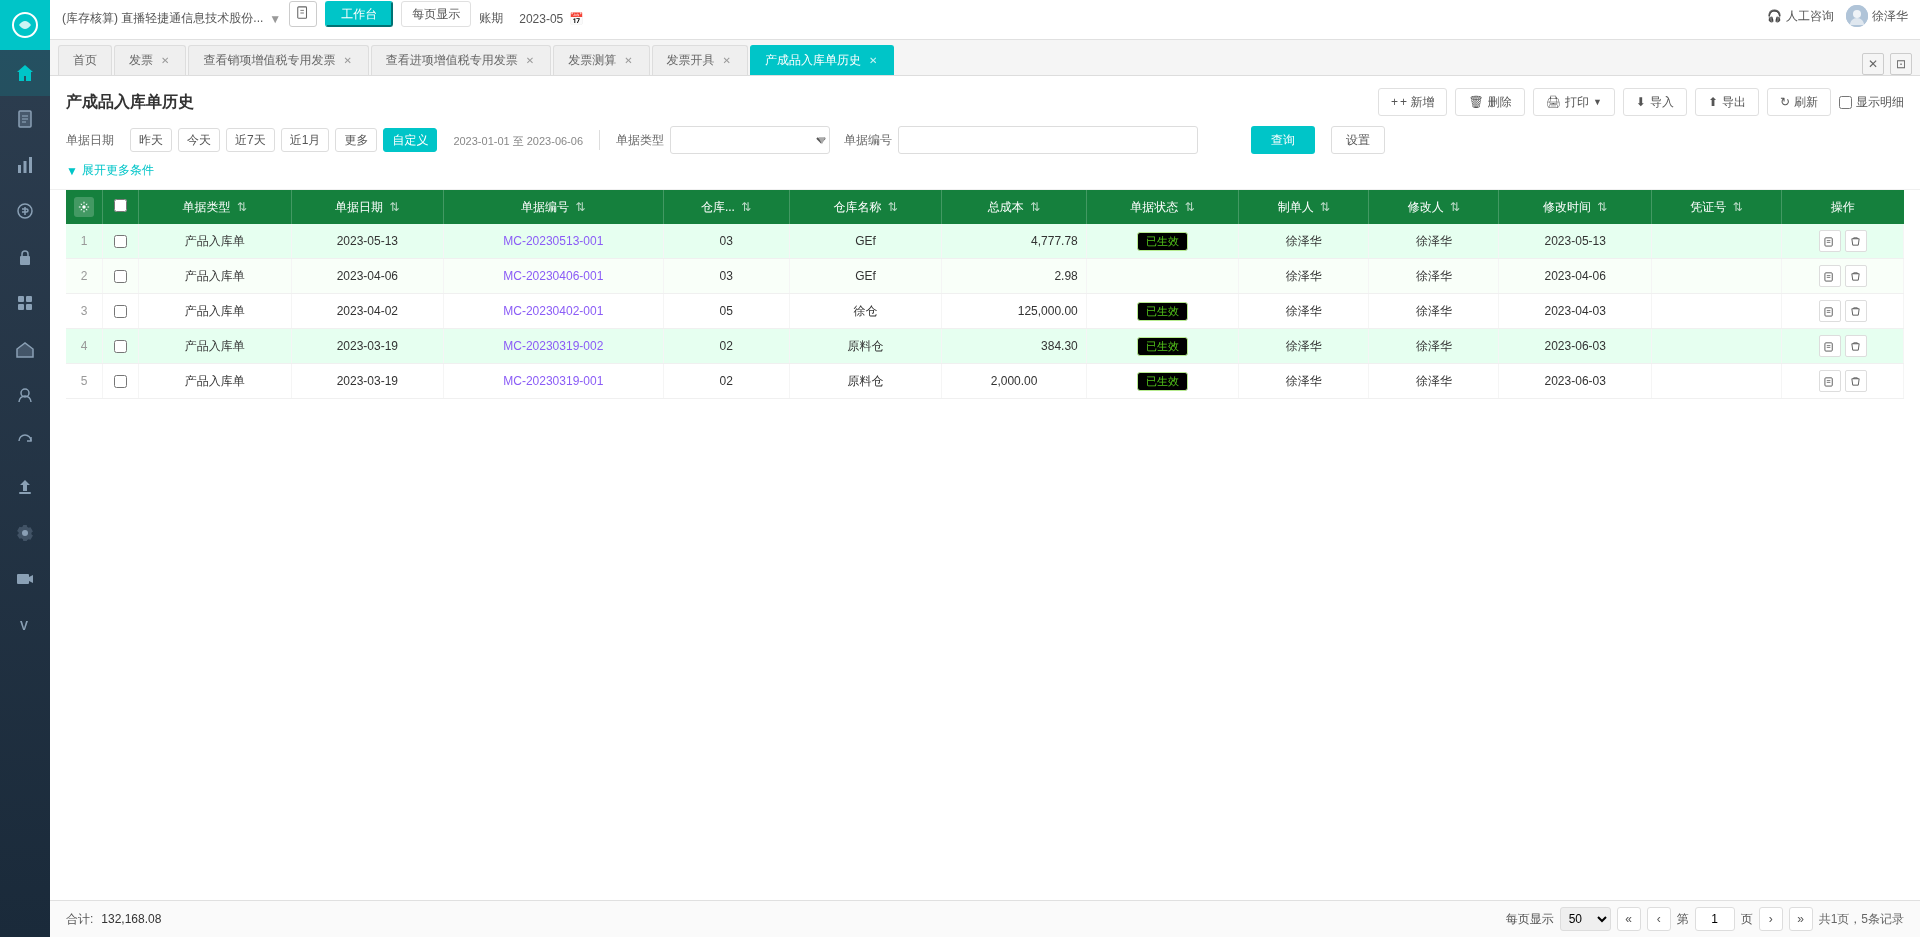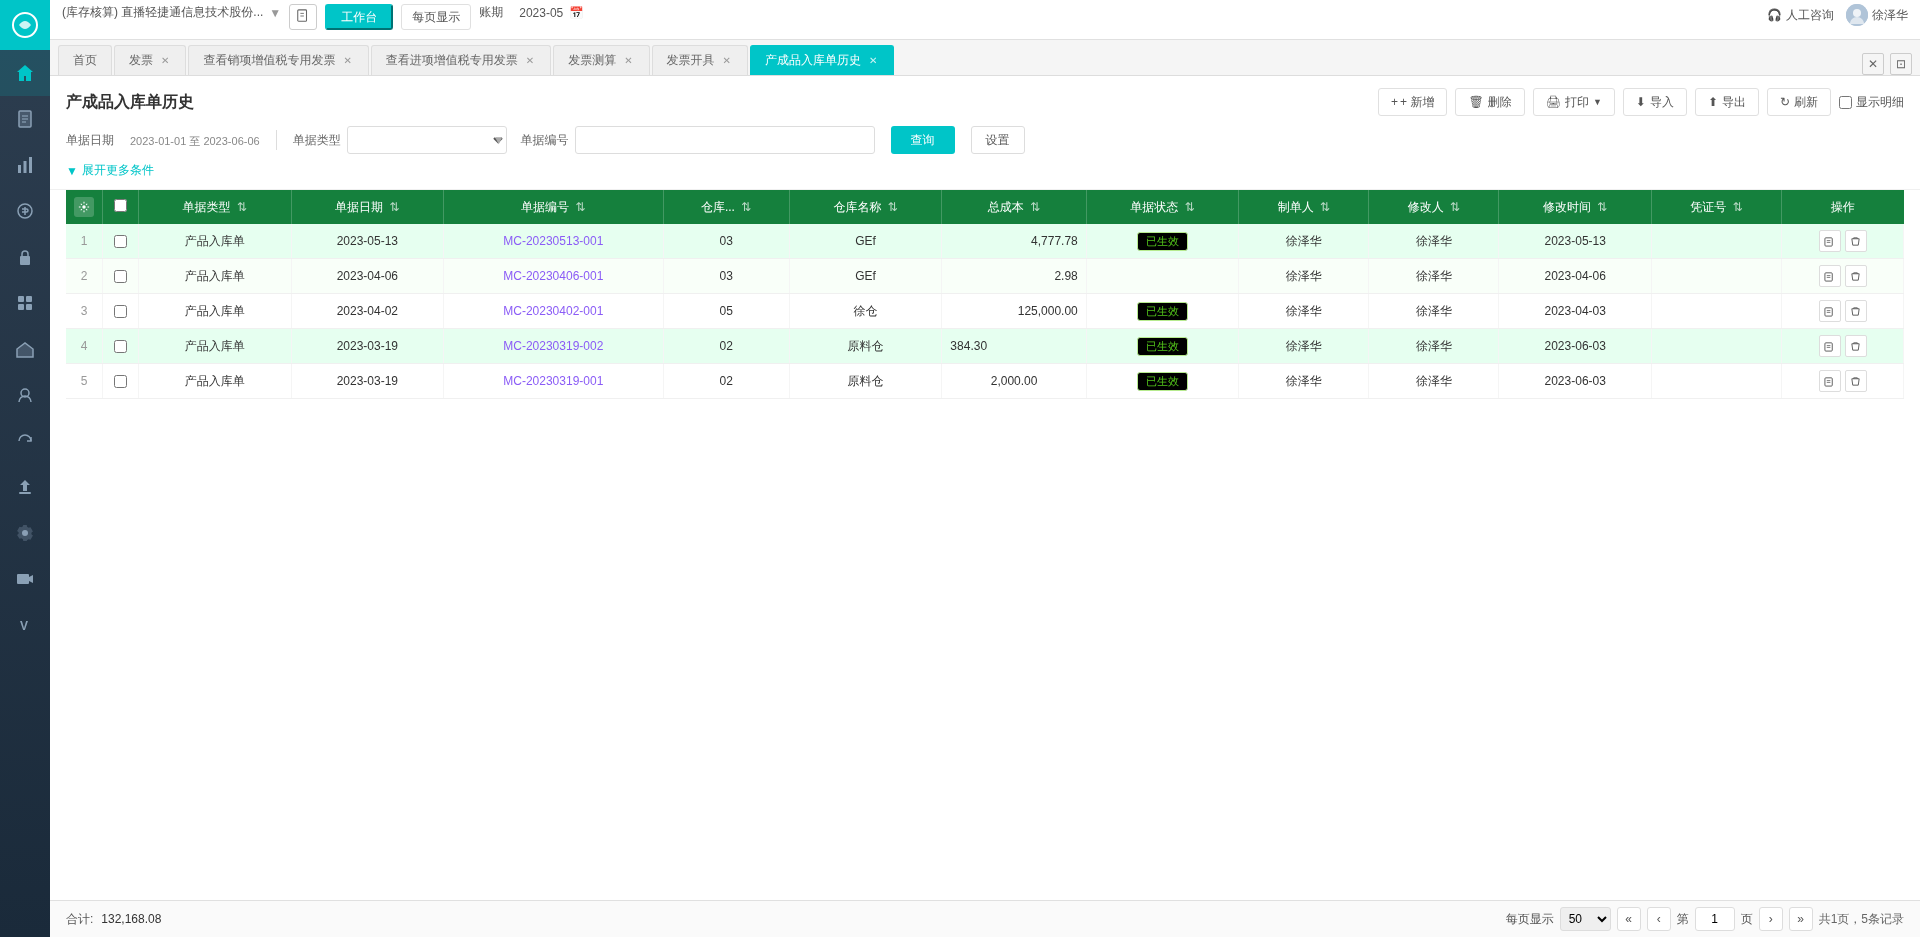--- a/index.html
+++ b/index.html
@@ -13,21 +13,21 @@
     .sidebar-logo { width: 50px; height: 50px; background: #00c5c8; display: flex; align-items: center; justify-content: center; }
     .sidebar-logo svg { width: 28px; height: 28px; }
     .sidebar-item { width: 50px; height: 46px; display: flex; align-items: center; justify-content: center; color: #8aa0b5; cursor: pointer; transition: background 0.2s; }
     .sidebar-item:hover, .sidebar-item.active { background: rgba(0,197,200,0.15); color: #00c5c8; }
     .sidebar-item svg { width: 20px; height: 20px; }
 
     
     .main { flex: 1; display: flex; flex-direction: column; overflow: hidden; }
 
     
-    .topbar { height: 40px; background: #fff; border-bottom: 1px solid #e0e0e0; display: flex; align-items: flex-start; padding: 4px 12px; gap: 8px; flex-shrink: 0; }
+    .topbar { height: 40px; background: #fff; border-bottom: 1px solid #e0e0e0; display: flex; align-items: flex-end; padding: 12px 12px; gap: 8px; flex-shrink: 0; }
     .topbar-app { display: flex; align-items: center; gap: 6px; font-size: 12px; color: #555; }
     .topbar-btn { height: 26px; padding: 0 12px; border: 1px solid #ccc; border-radius: 3px; background: #fff; font-size: 12px; cursor: pointer; }
     .topbar-btn-primary { background: #00c5c8; color: #fff; border-color: #00c5c8; font-size: 12px; height: 26px; padding: 0 14px; border-radius: 3px; cursor: pointer; }
     .topbar-switch { background: #fff; border: 1px solid #e0e0e0; color: #555; font-size: 12px; height: 26px; padding: 0 10px; border-radius: 3px; cursor: pointer; }
     .topbar-period { display: flex; align-items: center; gap: 4px; font-size: 12px; color: #555; }
     .topbar-right { margin-left: auto; display: flex; align-items: center; gap: 12px; font-size: 12px; color: #555; }
     .topbar-user { display: flex; align-items: center; gap: 4px; }
     .topbar-avatar { width: 22px; height: 22px; border-radius: 50%; background: #b0c4d8; display: flex; align-items: center; justify-content: center; color: #fff; font-size: 10px; }
 
     
@@ -54,21 +54,21 @@
     .filter-label { color: #666; font-size: 12px; white-space: nowrap; }
     .filter-date-btns { display: flex; gap: 6px; align-items: center; }
     .date-btn { height: 24px; padding: 0 8px; border: 1px solid #ddd; border-radius: 3px; background: #fff; font-size: 12px; color: #555; cursor: pointer; }
     .date-btn-custom { background: #00c5c8; color: #fff; border-color: #00c5c8; }
     .filter-date-range { font-size: 11px; color: #888; margin-top: 2px; }
     .filter-separator { width: 1px; height: 20px; background: #ddd; }
     .filter-field { display: flex; align-items: center; gap: 6px; }
     .filter-select { height: 28px; padding: 0 8px; border: 1px solid #ddd; border-radius: 3px; font-size: 12px; color: #555; background: #fff; min-width: 160px; }
     .filter-input { height: 28px; padding: 0 8px; border: 1px solid #ddd; border-radius: 3px; font-size: 12px; color: #555; background: #fff; min-width: 200px; }
     .filter-expand { display: flex; align-items: center; gap: 4px; color: #00c5c8; font-size: 12px; cursor: pointer; }
-    .filter-query-btn { height: 28px; padding: 0 20px; background: #00c5c8; color: #fff; border: none; border-radius: 3px; font-size: 12px; cursor: pointer; }
+    .filter-query-btn { height: 28px; padding: 0 20px; background: #00c5c8; color: #fff; border: none; border-radius: 3px; font-size: 12px; cursor: pointer; margin-left: 37px; }
     .filter-reset-btn { height: 28px; padding: 0 14px; background: #fff; color: #555; border: 1px solid #ddd; border-radius: 3px; font-size: 12px; cursor: pointer; }
 
     
     .table-wrapper { flex: 1; padding: 0 16px; overflow: auto; }
     table { width: 100%; border-collapse: collapse; font-size: 12px; }
     thead tr { background: #15803d; color: #fff; }
     thead th { padding: 7px 8px; text-align: center; border-right: 1px solid rgba(255,255,255,0.2); white-space: nowrap; font-weight: normal; cursor: pointer; user-select: none; }
     thead th:last-child { border-right: none; }
     thead th .sort-icon { margin-left: 3px; opacity: 0.7; }
     tbody tr { background: #fff; }
@@ -297,20 +297,28 @@
           <label style="display:flex;align-items:center;gap:4px;font-size:12px;color:#555;cursor:pointer;">
             <input type="checkbox" style="width: 13px; height: 13px;">
             <span>显示明细</span>
           </label>
         </div>
       </div>
 
       <div class="filter-area">
         <div class="filter-row">
           <span class="filter-label">单据日期</span>
+          <div class="filter-date-btns">
+            <button class="date-btn">昨天</button>
+            <button class="date-btn">今天</button>
+            <button class="date-btn">近7天</button>
+            <button class="date-btn">近1月</button>
+            <button class="date-btn">更多</button>
+            <button class="date-btn date-btn-custom">自定义</button>
+          </div>
           <div style="display:flex;flex-direction:column;">
             <div class="filter-date-range">2023-01-01 至 2023-06-06</div>
           </div>
           <div class="filter-separator"></div>
           <div class="filter-field">
             <span class="filter-label">单据类型</span>
             <select class="filter-select">
               <option value=""></option>
             </select>
             <span style="margin-left:-20px;color:#aaa;pointer-events:none;">▼</span>
@@ -479,21 +487,21 @@
       <td>
         <div class="checkbox-cell">
                     <input type="checkbox" style="">
                   </div>
       </td>
       <td>产品入库单</td>
       <td>2023-03-19</td>
       <td class="link">MC-20230319-002</td>
       <td>02</td>
       <td>原料仓</td>
-      <td style="text-align:left;">384.30</td>
+      <td style="text-align:right;">384.30</td>
       <td><span class="status-badge active">已生效</span></td>
       <td>徐泽华</td>
       <td>徐泽华</td>
       <td>2023-06-03</td>
       <td></td>
       <td>
         <span style="display:flex;gap:4px;justify-content:center;">
           <button class="op-btn" title="编辑">
             <svg viewBox="0 0 12 12" width="11" height="11" fill="#555">
                         <rect x="1" y="2" width="8" height="9" rx="1" fill="none" stroke="#555" stroke-width="1"></rect>

